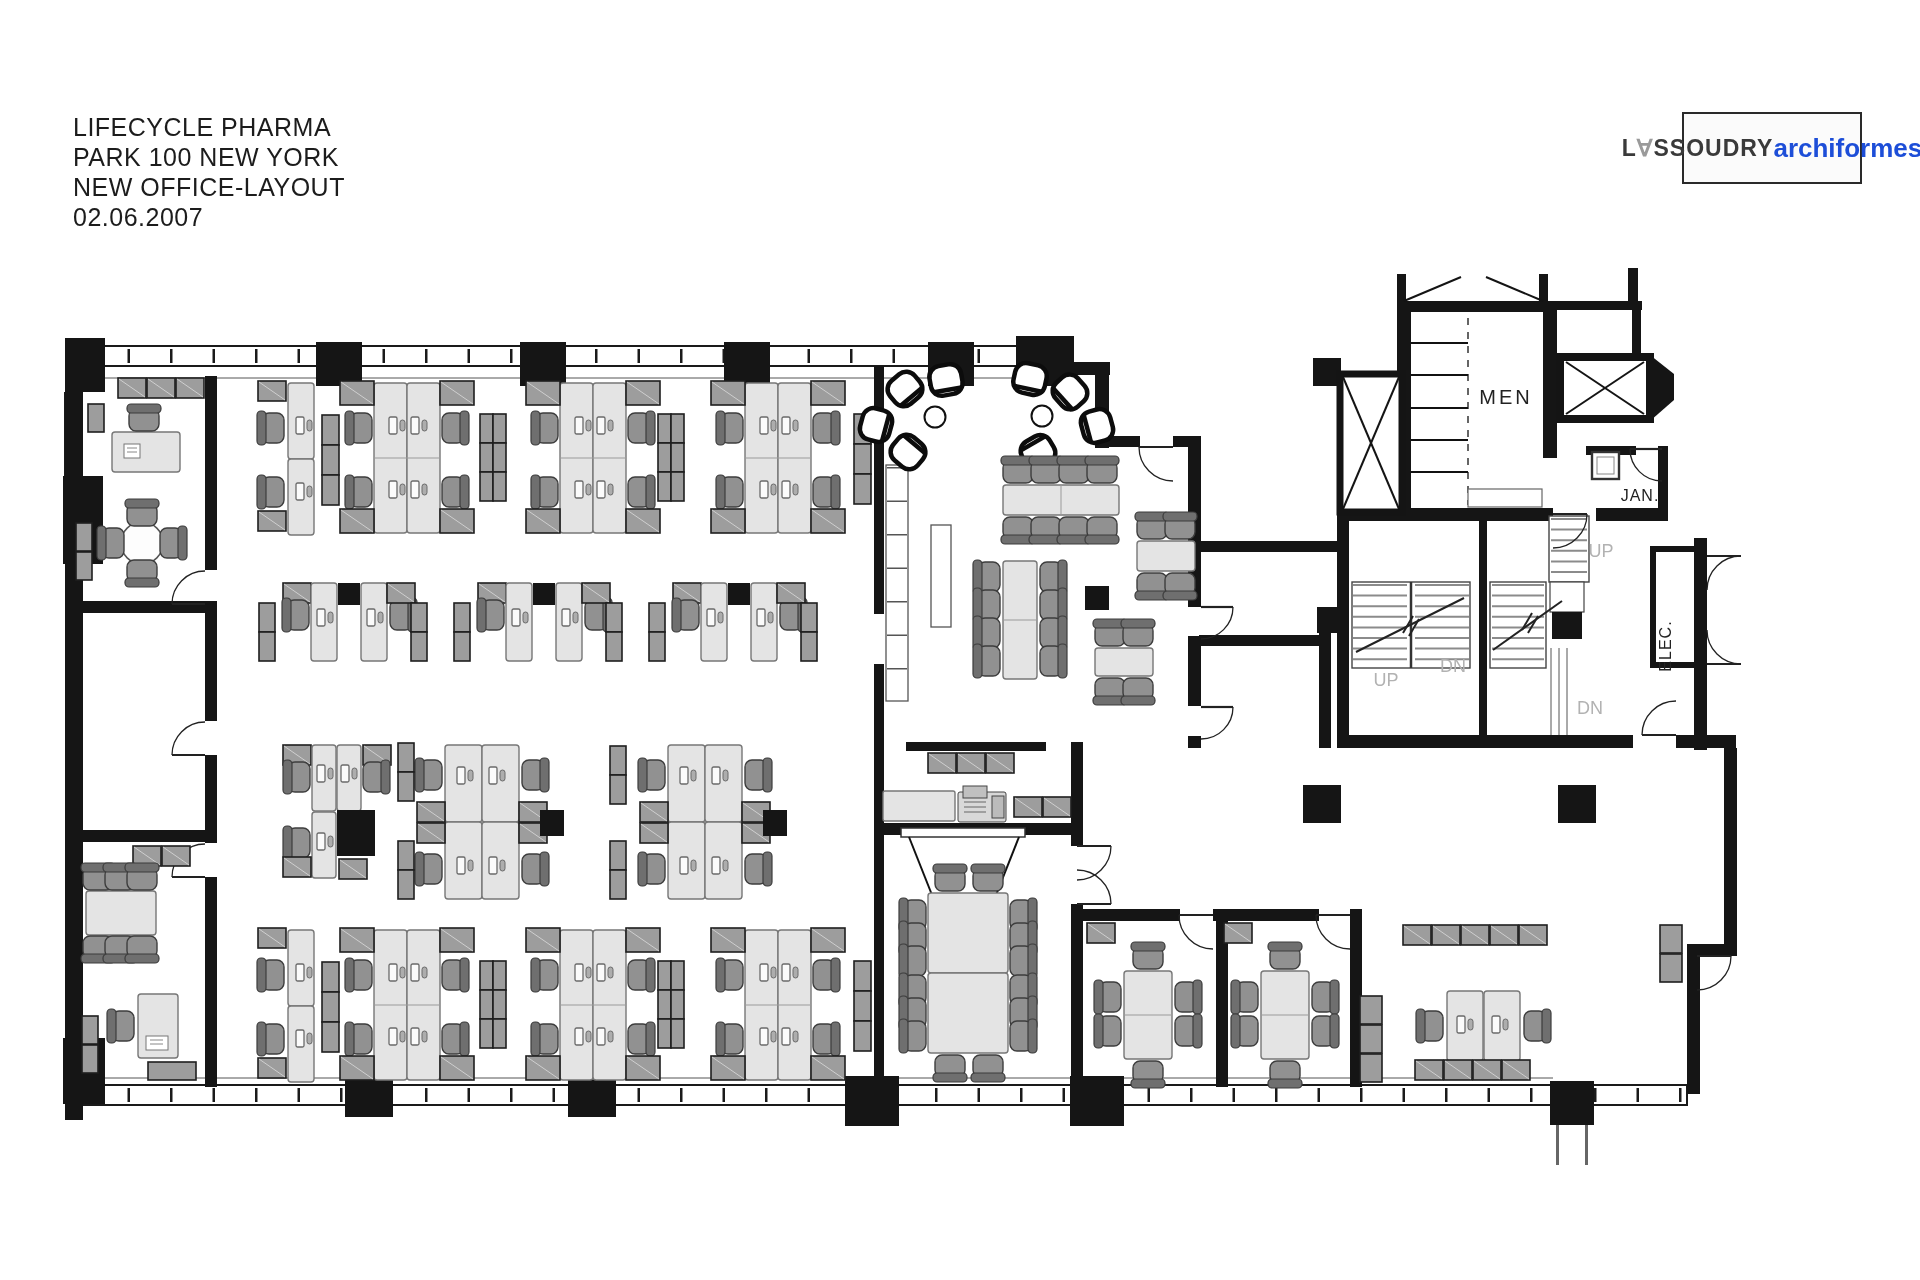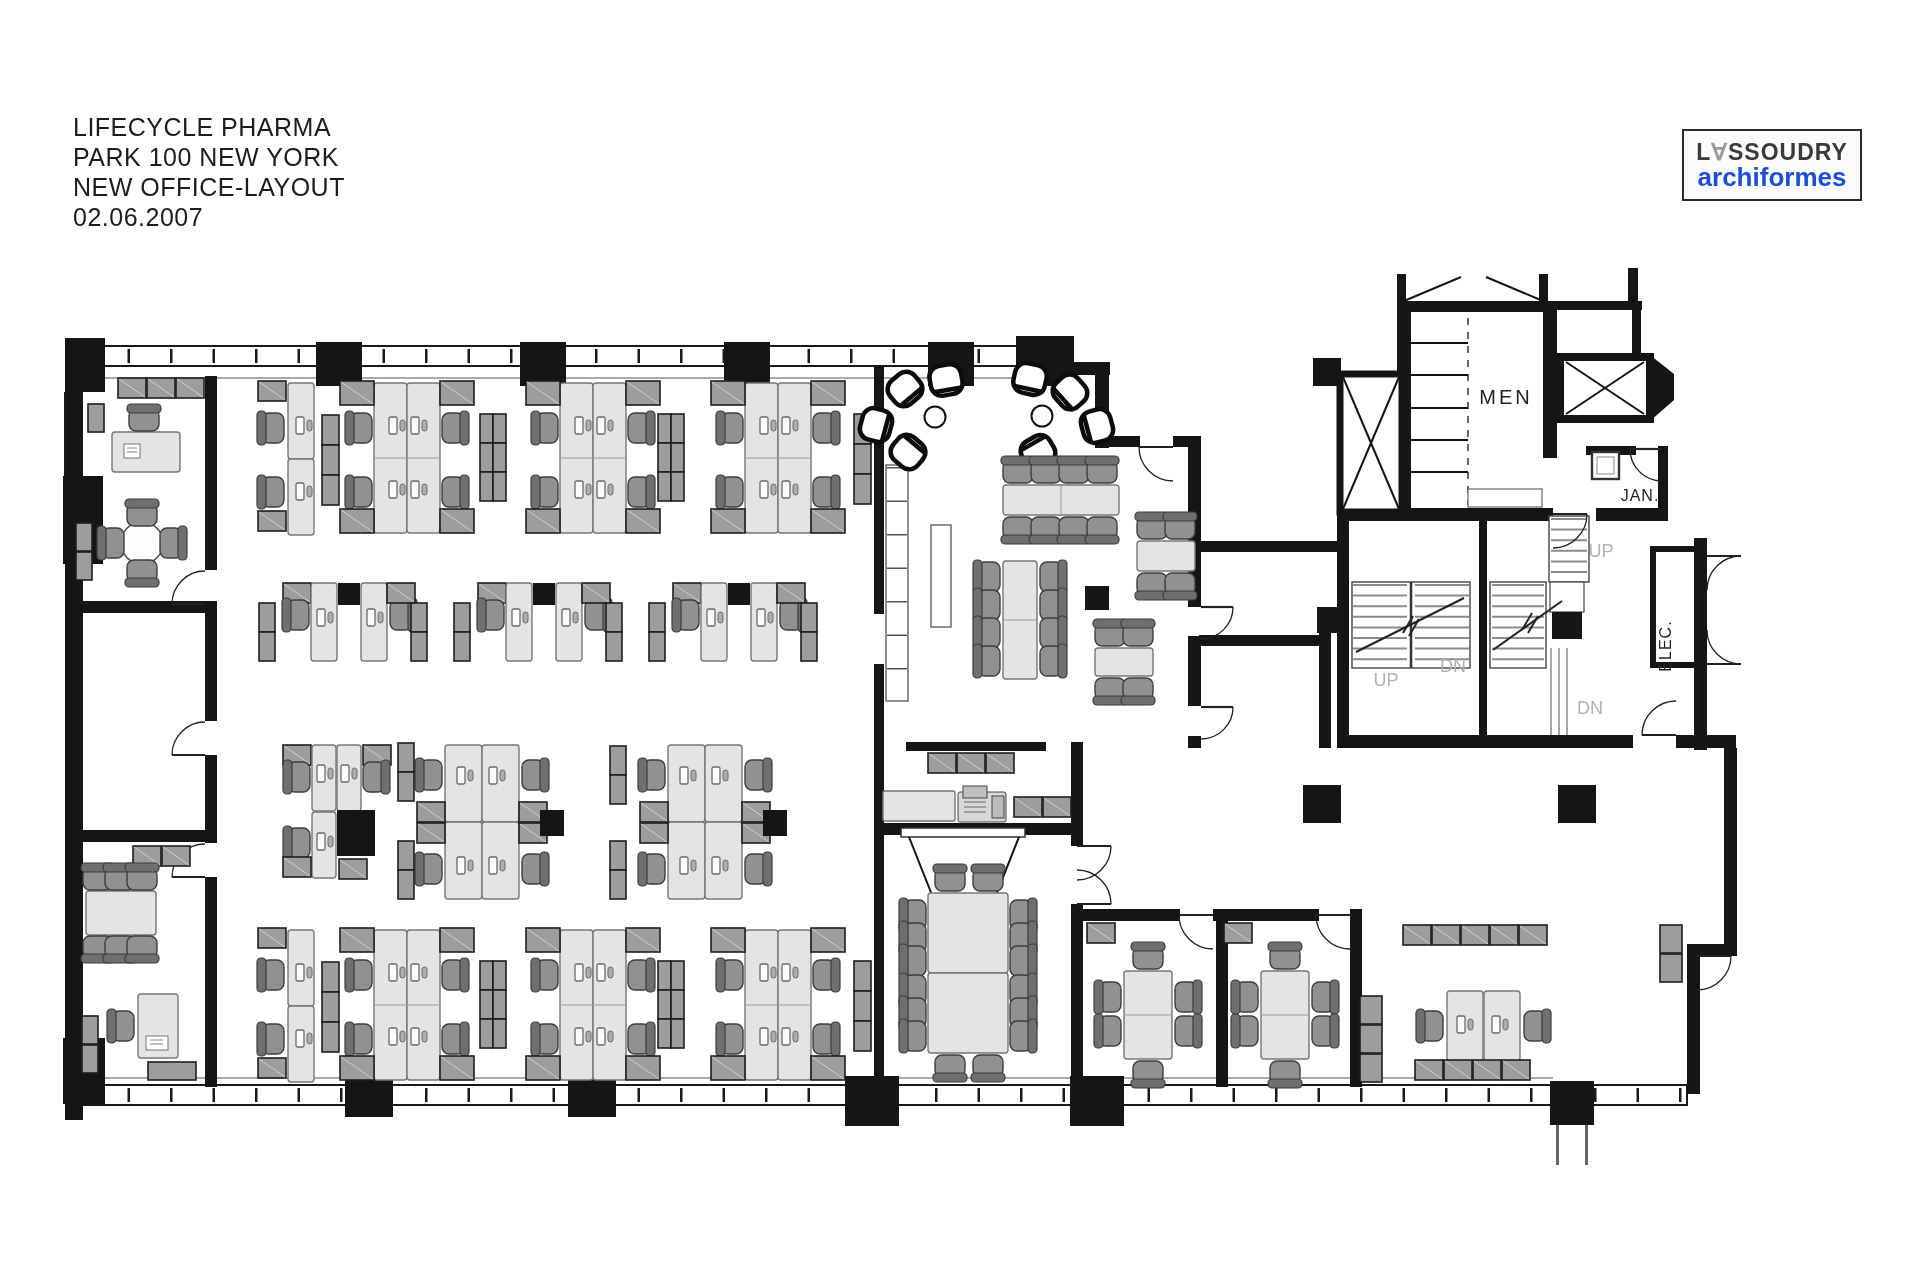--- a/index.html
+++ b/index.html
@@ -2,21 +2,21 @@
 <html style="--wall: #151515; --desk: #e4e4e4; --cabinet: #9d9d9d; --chair: #919191; --label-gray: #b2b2b2; --label-dark: #222222;"><head>
 <meta charset="utf-8">
 <style>
   html,body{margin:0;padding:0;background:#fff;}
   .page{position:relative;width:1920px;height:1280px;background:#fff;overflow:hidden;
         font-family:"Liberation Sans",sans-serif;}
   .plan-svg{position:absolute;left:0;top:0;width:1920px;height:1280px;}
   .title-block{position:absolute;left:73px;top:112px;font-size:25px;line-height:30px;
         color:#1c1c1c;letter-spacing:.5px;white-space:pre;}
   .logo-box{position:absolute;left:1682px;top:112px;width:176px;height:68px;border:2px solid #2a2a2a;
-        background:#fbfbfb;display:flex;flex-direction:column;align-items:center;justify-content:center;margin-top:17px;}
+        background:#fbfbfb;display:flex;flex-direction:row;align-items:center;justify-content:center;}
   .logo-top{font-weight:bold;font-size:23px;letter-spacing:1px;color:#3a3a3a;line-height:24px;}
   .logo-top .inv-a{color:#9a9a9a;}
   .logo-sub{font-weight:bold;font-size:26px;color:#1d4ed8;line-height:26px;letter-spacing:0;}
   
   .wall{fill:var(--wall,#151515);}
   .band{fill:#fff;stroke:#1a1a1a;stroke-width:2;}
   .tick{stroke:#1a1a1a;}
   .thin{stroke:#555;stroke-width:1;fill:none;}
   .desk{fill:var(--desk,#e4e4e4);stroke:#777;stroke-width:1.4;}
   .cabf{fill:var(--cabinet,#9d9d9d);stroke:#1f1f1f;stroke-width:1.6;}

